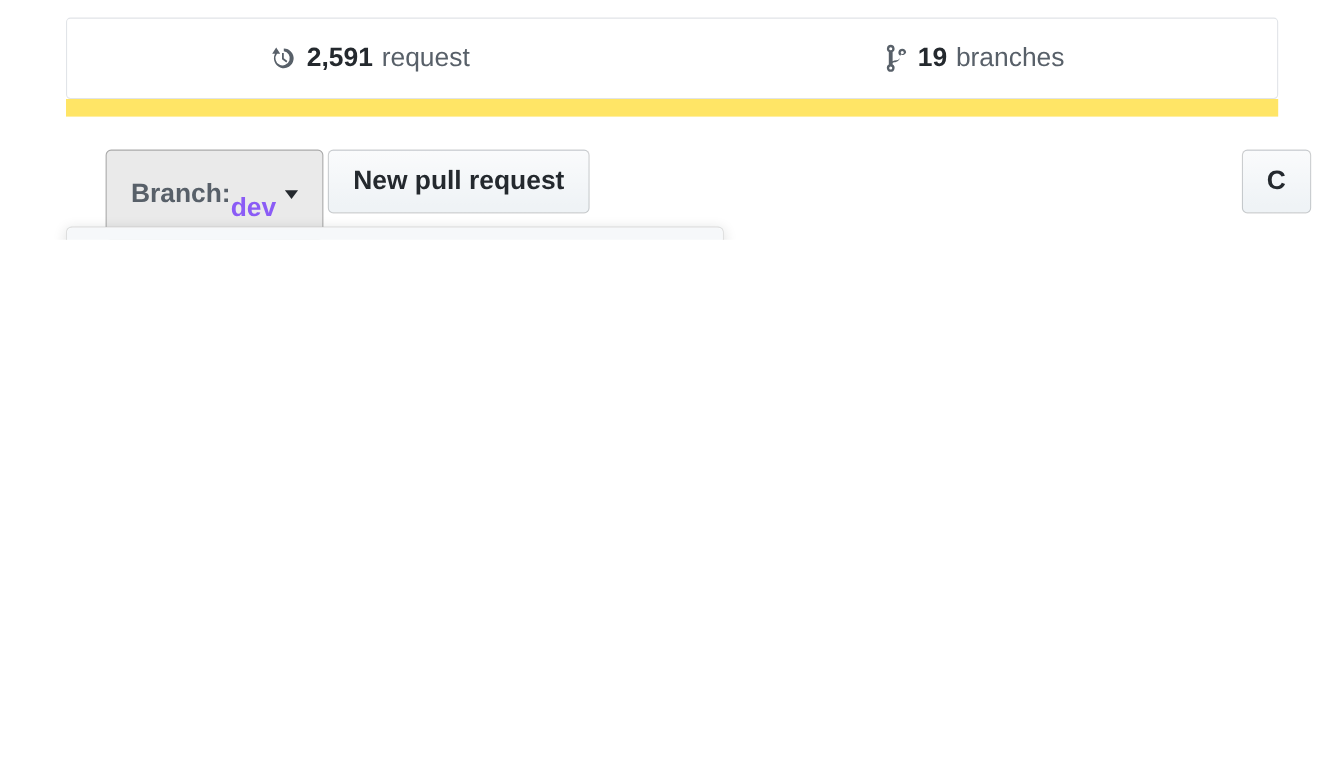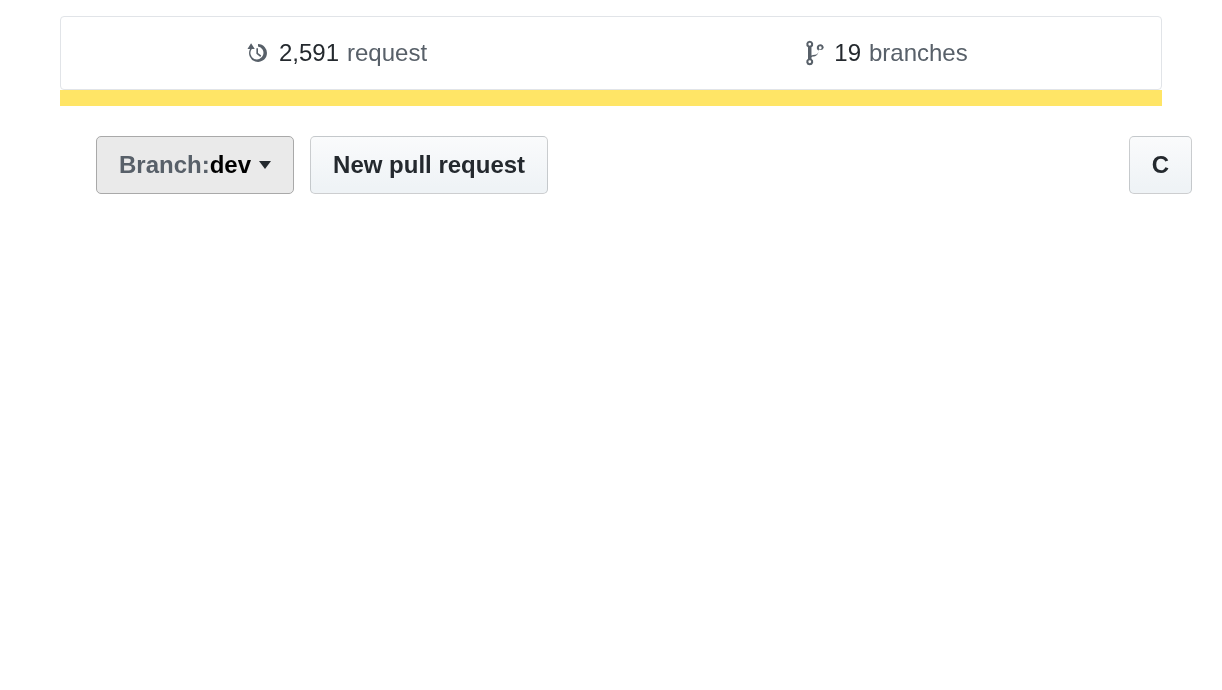--- a/index.html
+++ b/index.html
@@ -20,27 +20,27 @@
     .stats-item {
       flex: 1;
       display: flex;
       align-items: center;
       justify-content: center;
       padding: 22px 10px;
       gap: 8px;
       color: #586069;
       font-size: 24px;
     }
-    .stats-item strong { color: #24292e; font-weight: 400; }
+    .stats-item strong { color: #24292e; font-weight: 700; }
     .stats-icon { display: inline-flex; color: #586069; }
     .yellow-strip { height: 16px; background: #ffe566; margin-top: 0; }
     .actions-row {
       display: flex;
       align-items: flex-start;
-      gap: 16px;
+      gap: 4px;
       margin-top: 30px;
       position: relative;
       padding-left: 36px;
     }
     .btn {
       display: inline-flex;
       align-items: center;
       padding: 14px 22px;
       font-size: 24px;
       font-weight: 600;
@@ -49,21 +49,21 @@
       border: 1px solid rgba(27,31,35,0.2);
       border-radius: 5px;
       cursor: pointer;
       user-select: none;
     }
     .btn-branch {
       color: #586069;
       background: #eaeaea;
       border: 1.5px solid #a9a9a9;
     }
-    .btn-branch strong { color: #000000; font-weight: 700; }
+    .btn-branch strong { color: #8b5cf6; font-weight: 700; margin-top: 24px; }
     .caret {
       display: inline-block;
       width: 0; height: 0;
       border-left: 6px solid transparent;
       border-right: 6px solid transparent;
       border-top: 8px solid #24292e;
       margin-left: 8px;
     }
     .right-btn {
       position: absolute;

